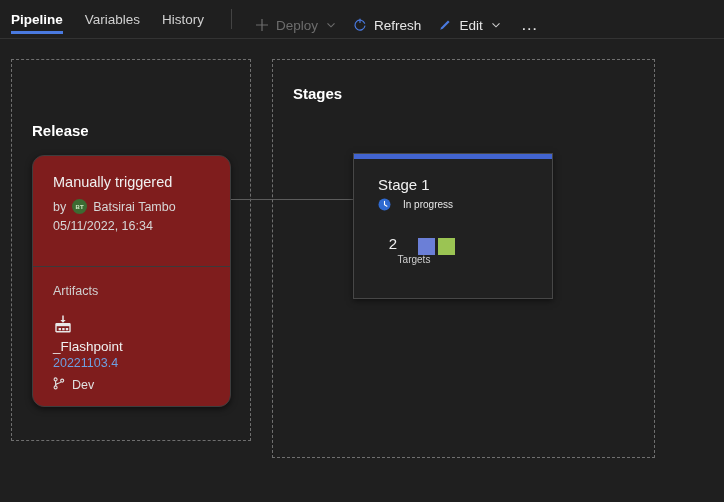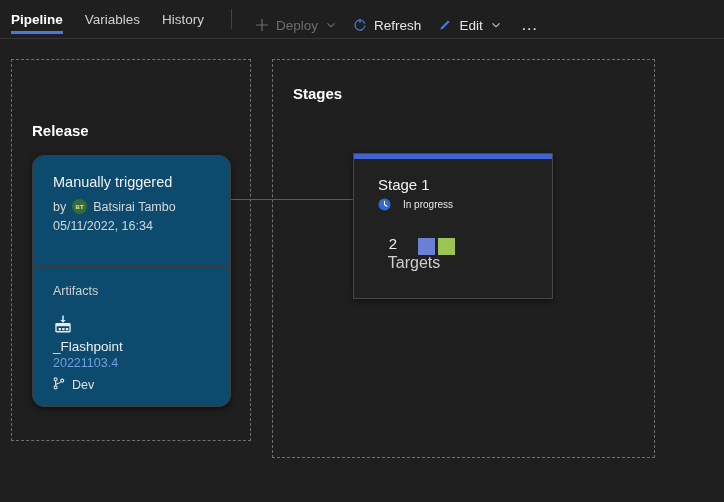--- a/index.html
+++ b/index.html
@@ -124,21 +124,21 @@
     font-size: 15px;
     font-weight: bold;
     color: #ffffff;
   }
 
   
   .release-card {
     position: absolute;
     left: 32px; top: 116px;
     width: 199px; height: 252px;
-    background: #0c4a6e;
+    background: #7f1d1d;
     border: 1px solid #3d3d3d;
     border-radius: 12px;
     box-shadow: 0 2px 6px rgba(0,0,0,0.55);
     overflow: hidden;
   }
 
   .rc-head { padding: 18px 20px 0 20px; }
 
   .rc-title {
     font-size: 14.5px;
@@ -258,21 +258,21 @@
     margin-top: 24px;
   }
 
   .targets-count {
     display: flex;
     flex-direction: column;
     align-items: center;
     width: 30px;
   }
   .targets-num { font-size: 15px; color: #f0f0f0; line-height: 17px; }
-  .targets-lbl { font-size: 16px; color: #cfcfcf; margin-top: 2px; margin-left: 42px; }
+  .targets-lbl { font-size: 10px; color: #cfcfcf; margin-top: 2px; margin-left: 42px; }
 
   .swatches { display: flex; gap: 3px; padding-top: 3px; }
   .swatch { width: 17px; height: 17px; }
 </style>
 </head>
 <body>
 
 <div class="toolbar">
 
   <div class="tabs">

